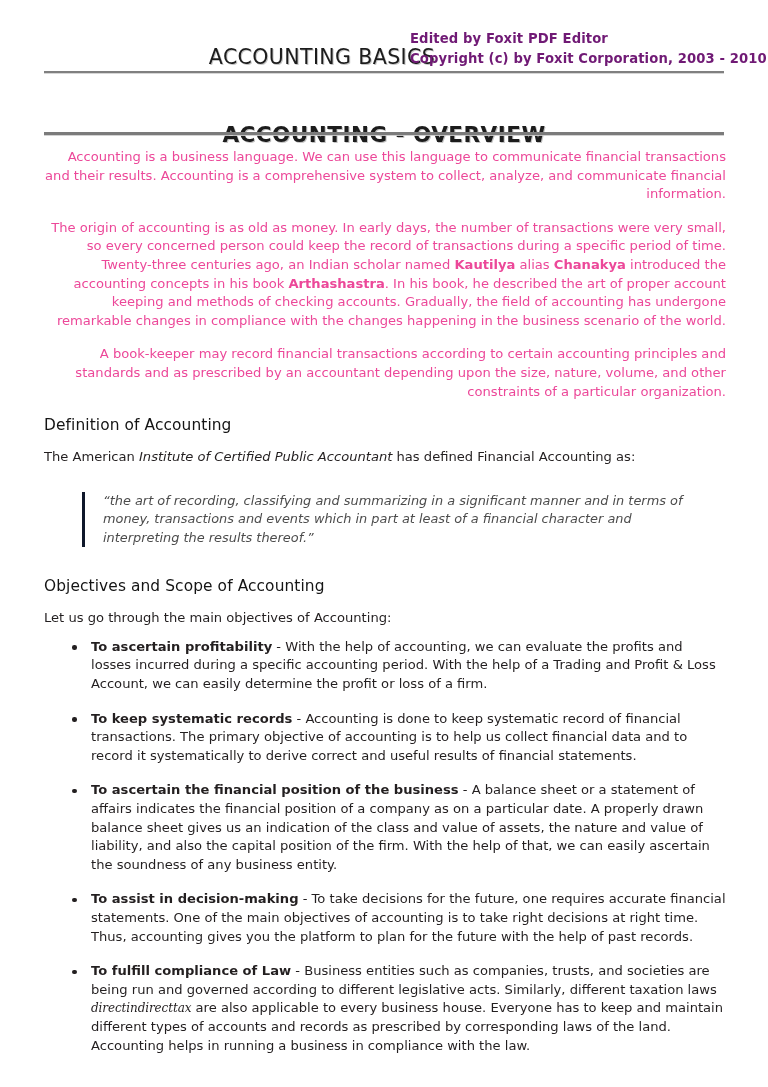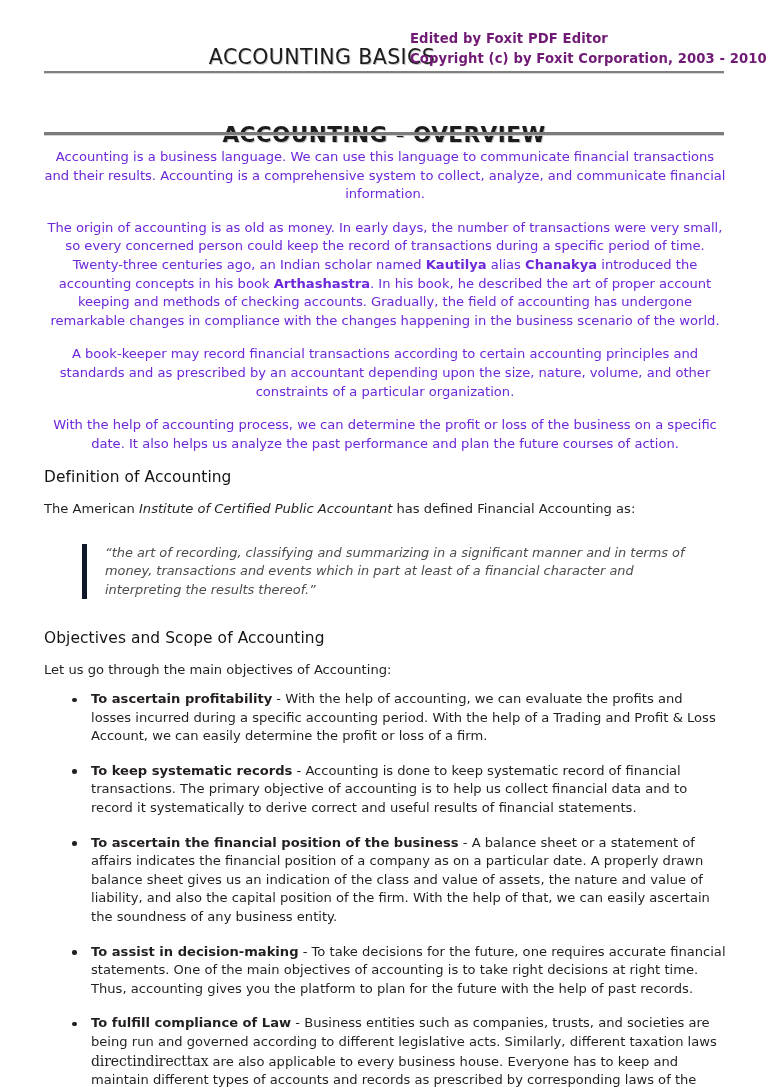--- a/index.html
+++ b/index.html
@@ -91,22 +91,22 @@
     position: absolute;
     top: 148px;
     left: 44px;
     width: 682px;
   }
 
   p.body-par {
     margin: 0 0 15px 0;
     font-size: 13.1px;
     line-height: 18.6px;
-    color: #6d28d9;
-    text-align: center;
+    color: #ec4899;
+    text-align: right;
   }
 
   h2.section-head {
     margin: 11px 0 14px 0;
     font-size: 15.4px;
     font-weight: normal;
     color: #141414;
     letter-spacing: 0.1px;
   }
   h2.section-head.spaced-top { }
@@ -117,21 +117,21 @@
     line-height: 18.6px;
   }
 
   em.title-em { font-style: italic; }
   strong.term { font-weight: bold; }
 
   
   .quote-block {
     margin: 25px 0 30px 0;
     padding: 0 0 0 18px;
-    border-left: 5px solid #0f172a;
+    border-left: 3px solid #0f172a;
     margin-left: 38px;
     width: 610px;
     box-sizing: border-box;
   }
   .quote-block p {
     margin: 0;
     font-size: 12.9px;
     line-height: 18.5px;
     font-style: italic;
     color: #4c4c4c;
@@ -158,21 +158,22 @@
     top: 7.5px;
     width: 4.5px;
     height: 4.5px;
     border-radius: 50%;
     background: #231f20;
   }
 
   
   .mathy {
     font-family: "DejaVu Serif", "Liberation Serif", serif;
-    font-size: 14px;
+    font-style: italic;
+    font-size: 12px;
     letter-spacing: -0.1px;
   }
 </style>
 </head>
 <body>
 
 <div class="page">
 
   <div class="running-header">ACCOUNTING BASICS</div>
   <div class="rule-header"></div>
@@ -186,21 +187,20 @@
   <div class="rule-title"></div>
 
   <div class="content">
 
     <p class="body-par">Accounting is a business language. We can use this language to communicate financial transactions and their results. Accounting is a comprehensive system to collect, analyze, and communicate financial information.</p>
 
     <p class="body-par"><span>The origin of accounting is as old as money. In early days, the number of transactions were very small, so every concerned person could keep the record of transactions during a specific period of time. Twenty-three centuries ago, an Indian scholar named </span><strong class="term">Kautilya</strong><span> alias </span><strong class="term">Chanakya</strong><span> introduced the accounting concepts in his book </span><strong class="term">Arthashastra</strong><span>. In his book, he described the art of proper account keeping and methods of checking accounts. Gradually, the field of accounting has undergone remarkable changes in compliance with the changes happening in the business scenario of the world.</span></p>
 
     <p class="body-par">A book-keeper may record financial transactions according to certain accounting principles and standards and as prescribed by an accountant depending upon the size, nature, volume, and other constraints of a particular organization.</p>
 
-    <p class="body-par">With the help of accounting process, we can determine the profit or loss of the business on a specific date. It also helps us analyze the past performance and plan the future courses of action.</p>
 
     <h2 class="section-head">Definition of Accounting</h2>
 
     <p class="lead-in"><span>The American </span><em class="title-em">Institute of Certified Public Accountant</em><span> has defined Financial Accounting as:</span></p>
 
     <blockquote class="quote-block">
       <p>“the art of recording, classifying and summarizing in a significant manner and in terms of money, transactions and events which in part at least of a financial character and interpreting the results thereof.”</p>
     </blockquote>
 
     <h2 class="section-head spaced-top">Objectives and Scope of Accounting</h2>

